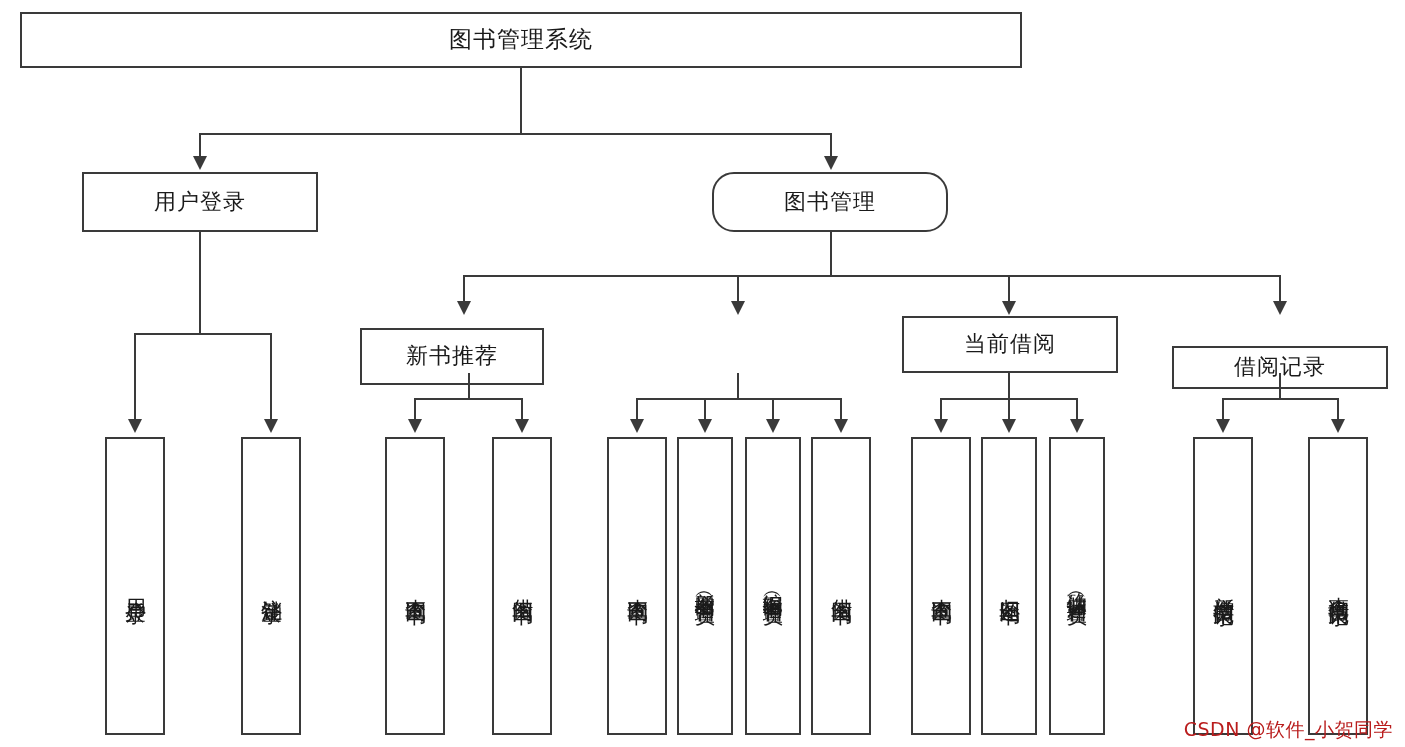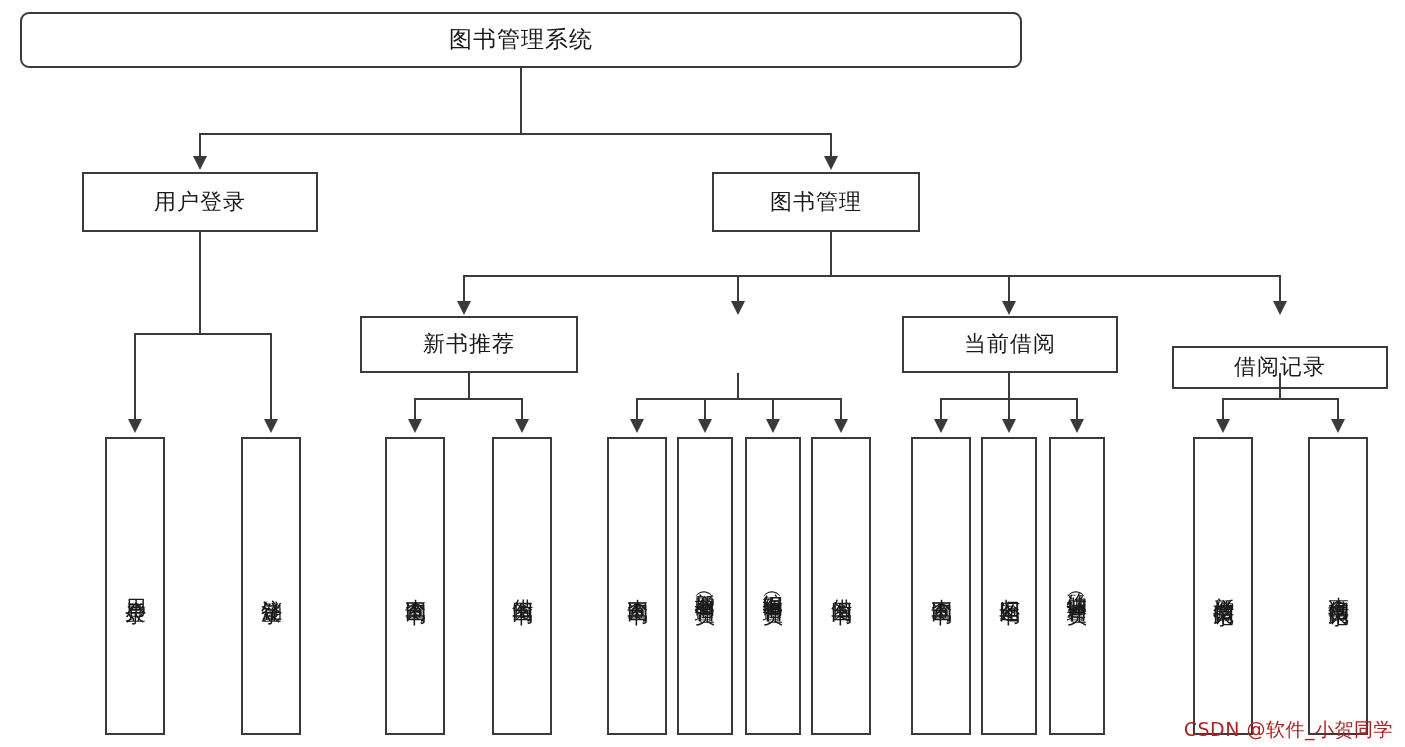--- a/index.html
+++ b/index.html
@@ -29,21 +29,20 @@
     justify-content: center;
     color: #1a1a1a;
   }
   .node.horizontal {
     font-size: 22px;
     line-height: 1.2;
     letter-spacing: 1px;
   }
   .node.root {
     font-size: 23px;
-    border-radius: 9px;
   }
   
   .node.vertical {
     writing-mode: vertical-rl;
     text-orientation: upright;
     font-size: 21px;
     line-height: 1.32;
     letter-spacing: 2px;
     padding: 4px 0;
   }
@@ -96,21 +95,21 @@
 
   <div class="vline" style="left:199px; top:133px; height:25px;"></div>
   <div class="arrow" style="left:193px; top:156px;"></div>
   <div class="vline" style="left:830px; top:133px; height:25px;"></div>
   <div class="arrow" style="left:824px; top:156px;"></div>
 
   <div class="node horizontal" style="left:82px; top:172px; width:236px; height:60px;">
     <span>用户登录</span>
   </div>
 
-  <div class="node horizontal" style="left:712px; top:172px; width:208px; height:60px;">
+  <div class="node horizontal" style="left:712px; top:172px; width:236px; height:60px;border-radius:22px;">
     <span>图书管理</span>
   </div>
 
   <div class="vline" style="left:199px; top:232px; height:101px;"></div>
   <div class="hline" style="left:134px; top:333px; width:137px;"></div>
   <div class="vline" style="left:134px; top:333px; height:88px;"></div>
   <div class="arrow" style="left:128px; top:419px;"></div>
   <div class="vline" style="left:270px; top:333px; height:88px;"></div>
   <div class="arrow" style="left:264px; top:419px;"></div>
 
@@ -118,21 +117,21 @@
   <div class="hline" style="left:463px; top:275px; width:818px;"></div>
   <div class="vline" style="left:463px; top:275px; height:28px;"></div>
   <div class="arrow" style="left:457px; top:301px;"></div>
   <div class="vline" style="left:737px; top:275px; height:28px;"></div>
   <div class="arrow" style="left:731px; top:301px;"></div>
   <div class="vline" style="left:1008px; top:275px; height:28px;"></div>
   <div class="arrow" style="left:1002px; top:301px;"></div>
   <div class="vline" style="left:1279px; top:275px; height:28px;"></div>
   <div class="arrow" style="left:1273px; top:301px;"></div>
 
-  <div class="node horizontal" style="left:360px; top:316px; width:218px; height:57px;">
+  <div class="node horizontal" style="left:360px; top:328px; width:184px; height:57px;">
     <span>新书推荐</span>
   </div>
   <div class="node horizontal" style="left:902px; top:316px; width:216px; height:57px;justify-content:center;">
     <span>当前借阅</span>
   </div>
   <div class="node horizontal" style="left:1172px; top:316px; width:216px; height:43px;margin-top:30px;">
     <span>借阅记录</span>
   </div>
 
   <div class="vline" style="left:468px; top:373px; height:25px;"></div>

